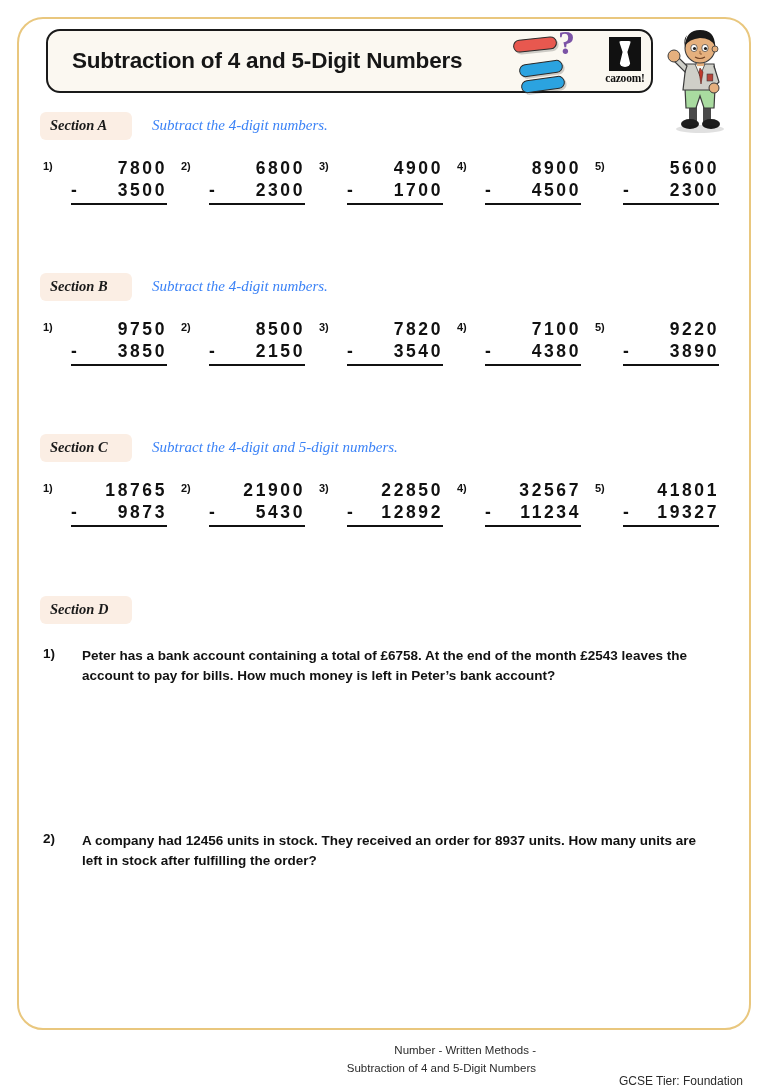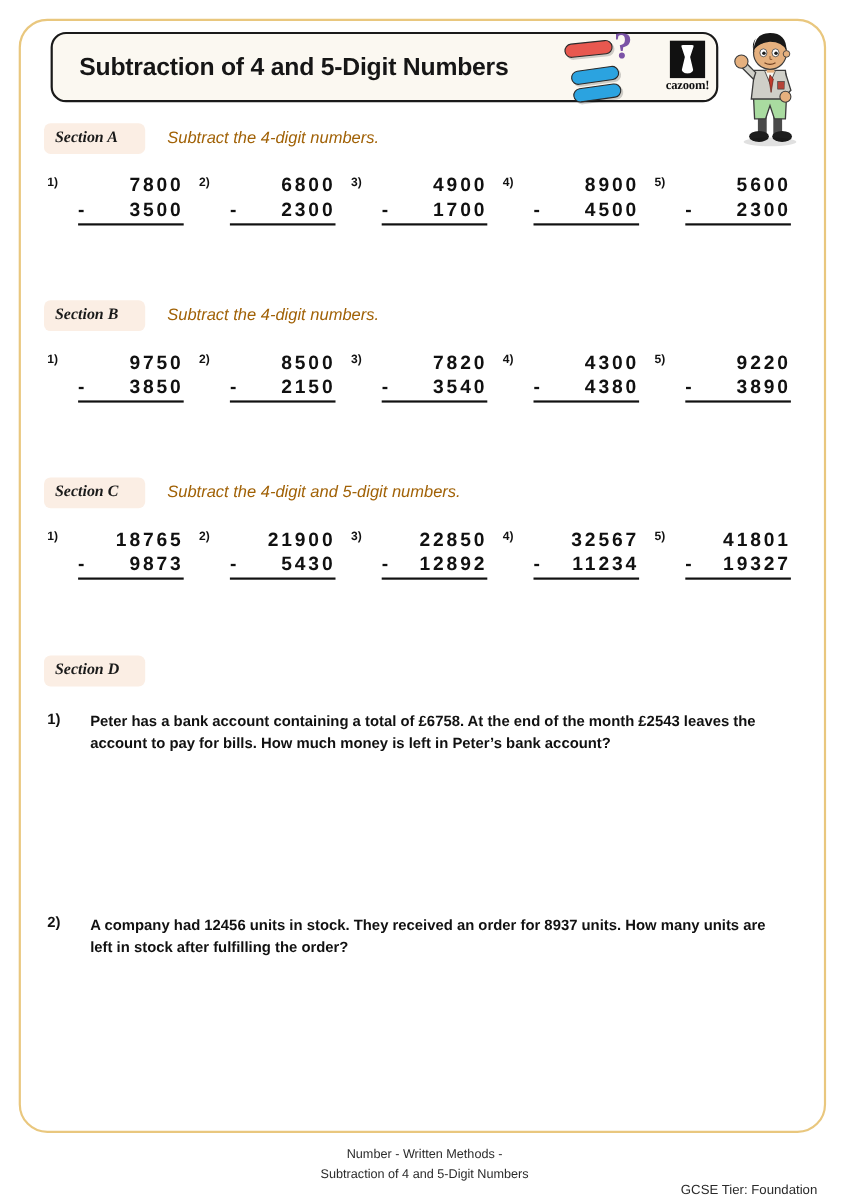--- a/index.html
+++ b/index.html
@@ -152,24 +152,24 @@
     font-family: Liberation Serif, serif;
     font-weight: bold;
     font-style: italic;
     font-size: 14.5px;
     color: #1a1a1a;
     white-space: nowrap;
   }
   .section-instr {
     position: absolute;
     left: 112px; top: 5px;
-    font-family: Liberation Sans, sans-serif;
+    font-family: Liberation Serif, serif;
     font-style: italic;
     font-size: 15px;
-    color: #a16207;
+    color: #3b82f6;
     white-space: nowrap;
   }
 
   
   .sum-row { position: absolute; left: 0; top: 0; width: 100%; }
   .sum {
     position: absolute;
     top: 0;
     width: 124px;
     height: 50px;
@@ -250,21 +250,21 @@
   }
   .footer-link {
     color: #3d6fb0;
     text-decoration: underline;
     display: block;
   }
   .footer-center {
     position: absolute;
     left: 236px; top: 0;
     width: 300px;
-    text-align: center;
+    text-align: right;
     font-size: 11.5px;
     color: #2b2b2b;
     line-height: 1.55;
   }
   .footer-right {
     position: absolute;
     right: 25px; top: 32px;
     font-size: 12px;
     color: #2b2b2b;
   }
@@ -435,21 +435,21 @@
       <div class="sum-line">
         <span class="op">-</span>
         <span>3540</span>
       </div>
       <div class="sum-rule"></div>
     </div>
   </div>
   <div class="sum" style="left:457px;">
     <div class="sum-index">4)</div>
     <div class="sum-stack">
-      <div class="sum-line">4300</div>
+      <div class="sum-line">7100</div>
       <div class="sum-line">
         <span class="op">-</span>
         <span>4380</span>
       </div>
       <div class="sum-rule"></div>
     </div>
   </div>
   <div class="sum" style="left:595px;">
     <div class="sum-index">5)</div>
     <div class="sum-stack">

